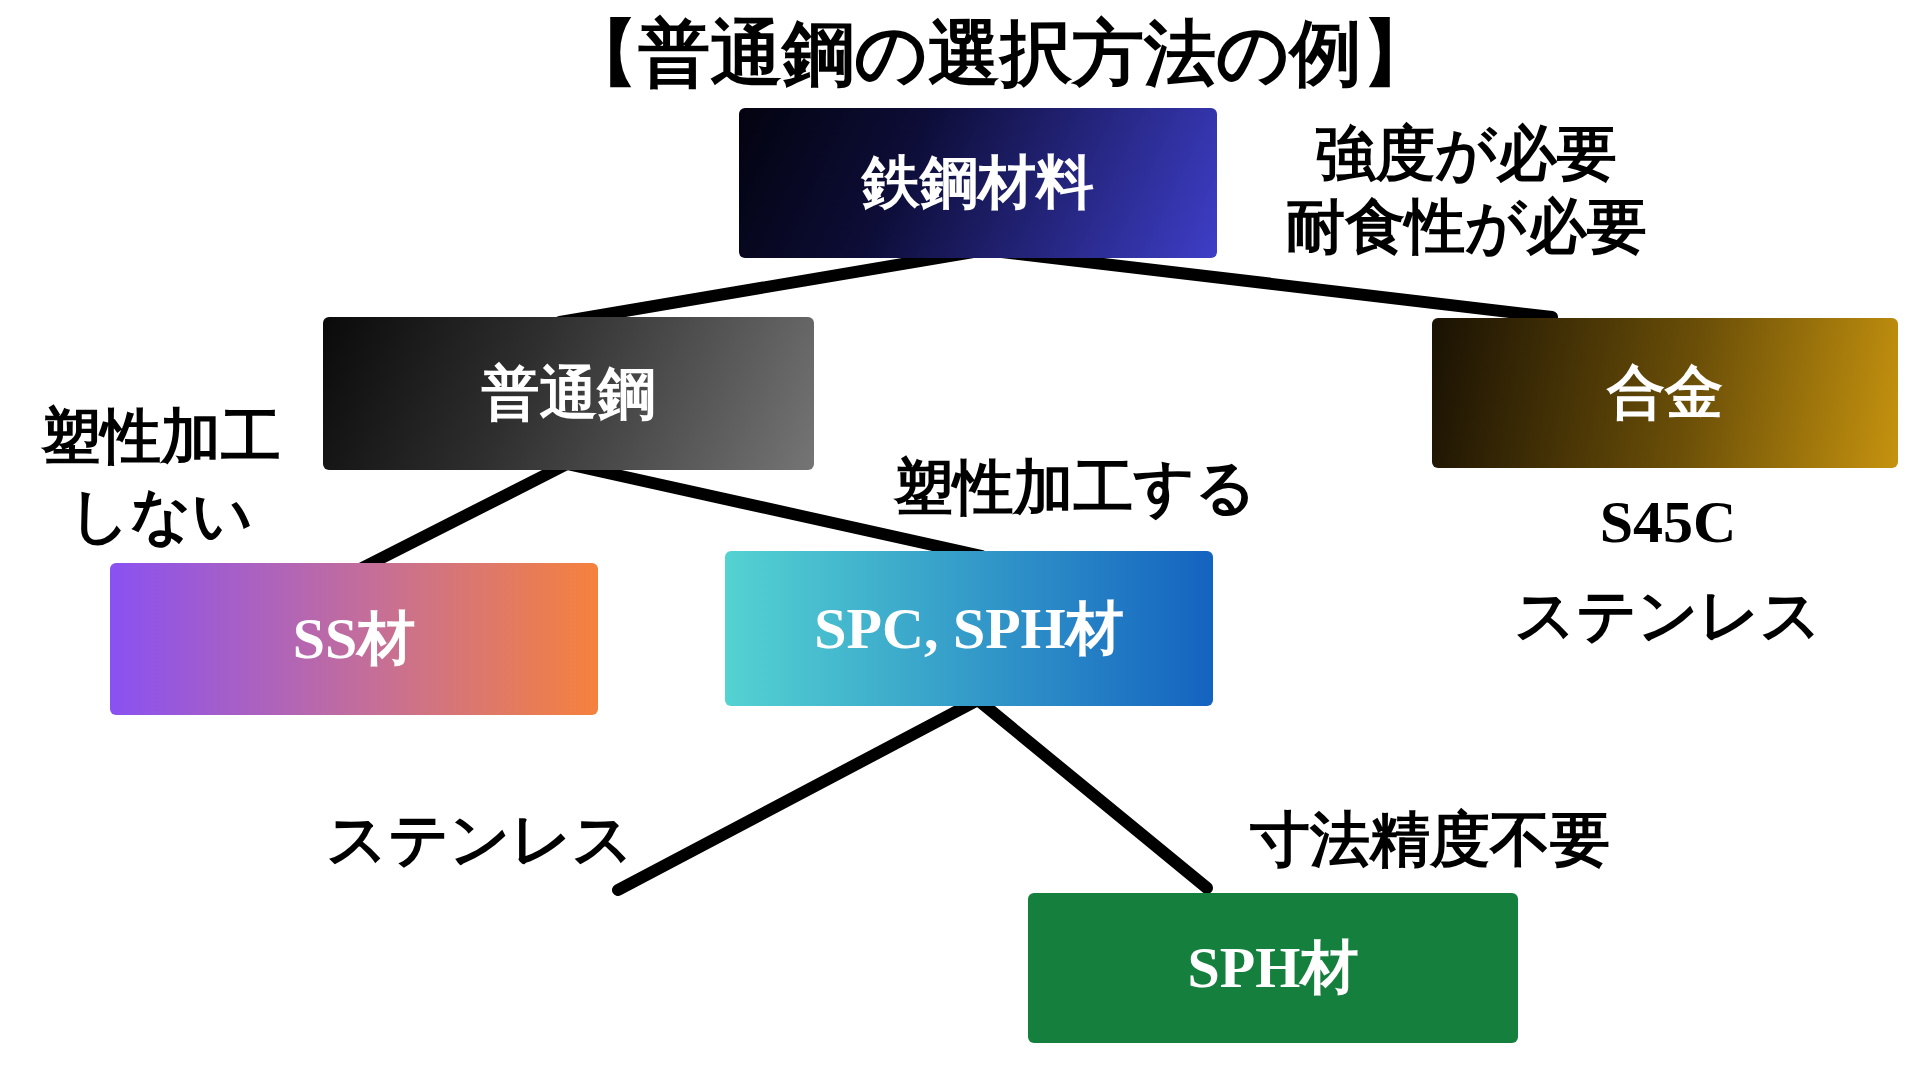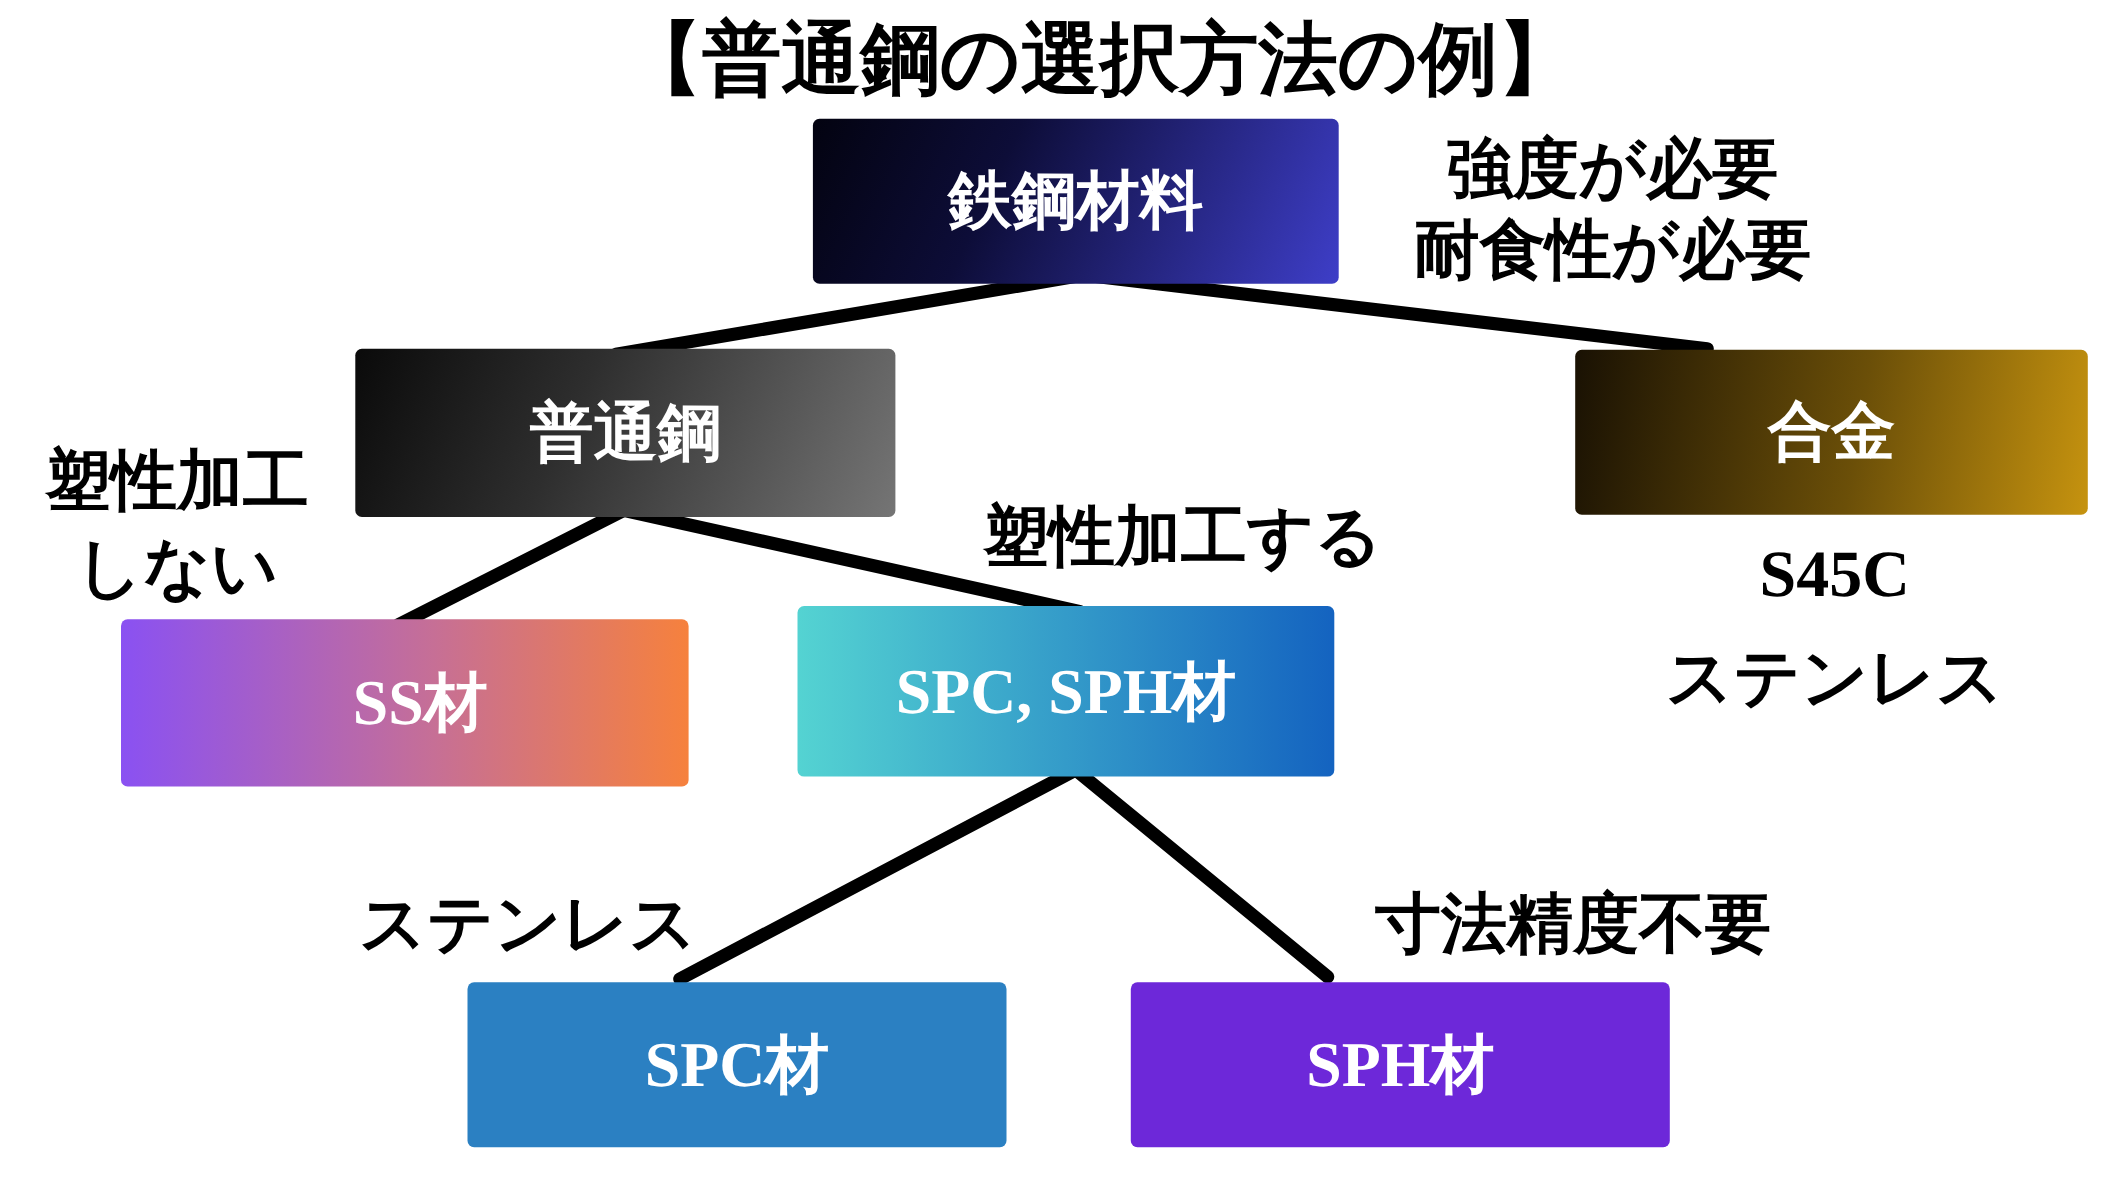--- a/index.html
+++ b/index.html
@@ -46,27 +46,27 @@
     font-weight: bold;
     white-space: nowrap;
   }
   .node-steel   { left: 739px;  top: 108px; width: 478px; height: 150px;
                   background: linear-gradient(115deg, #030310 0%, #0d0d38 35%, #3e3ec8 100%); }
   .node-plain   { left: 323px;  top: 317px; width: 491px; height: 153px;
                   background: linear-gradient(115deg, #0a0a0a 0%, #2e2e2e 40%, #757575 100%); }
   .node-alloy   { left: 1432px; top: 318px; width: 466px; height: 150px;
                   background: linear-gradient(100deg, #191103 0%, #6b4f08 55%, #c6930f 100%); }
   .node-ss      { left: 110px;  top: 563px; width: 488px; height: 152px;
-                  background: linear-gradient(90deg, #8a51f2 0%, #c66f96 55%, #f6813d 100%); padding-left: 28px; }
+                  background: linear-gradient(90deg, #8a51f2 0%, #c66f96 55%, #f6813d 100%); }
   .node-spcsph  { left: 725px;  top: 551px; width: 488px; height: 155px;
                   background: linear-gradient(90deg, #54d3d2 0%, #1463c0 100%); }
   .node-spc     { left: 425px;  top: 893px; width: 490px; height: 150px;
                   background: #2b80c2; }
   .node-sph     { left: 1028px; top: 893px; width: 490px; height: 150px;
-                  background: #6d28d9; text-align: center; }
+                  background: #15803d; text-align: center; }
   .edge-label {
     position: absolute;
     z-index: 2;
     color: #000000;
     font-size: 60px;
     font-weight: bold;
     text-align: center;
     line-height: 1.22;
     transform: translateX(-50%);
     white-space: nowrap;
@@ -120,23 +120,20 @@
   </div>
 
   <div class="node node-ss">
     <span>SS材</span>
   </div>
 
   <div class="node node-spcsph">
     <span>SPC, SPH材</span>
   </div>
 
-  <div class="node node-spc">
-    <span>SPC材</span>
-  </div>
 
   <div class="node node-sph">
     <span>SPH材</span>
   </div>
 
 
   <div class="edge-label lbl-b">
     <span>強度が必要</span>
     <span>耐食性が必要</span>
   </div>

